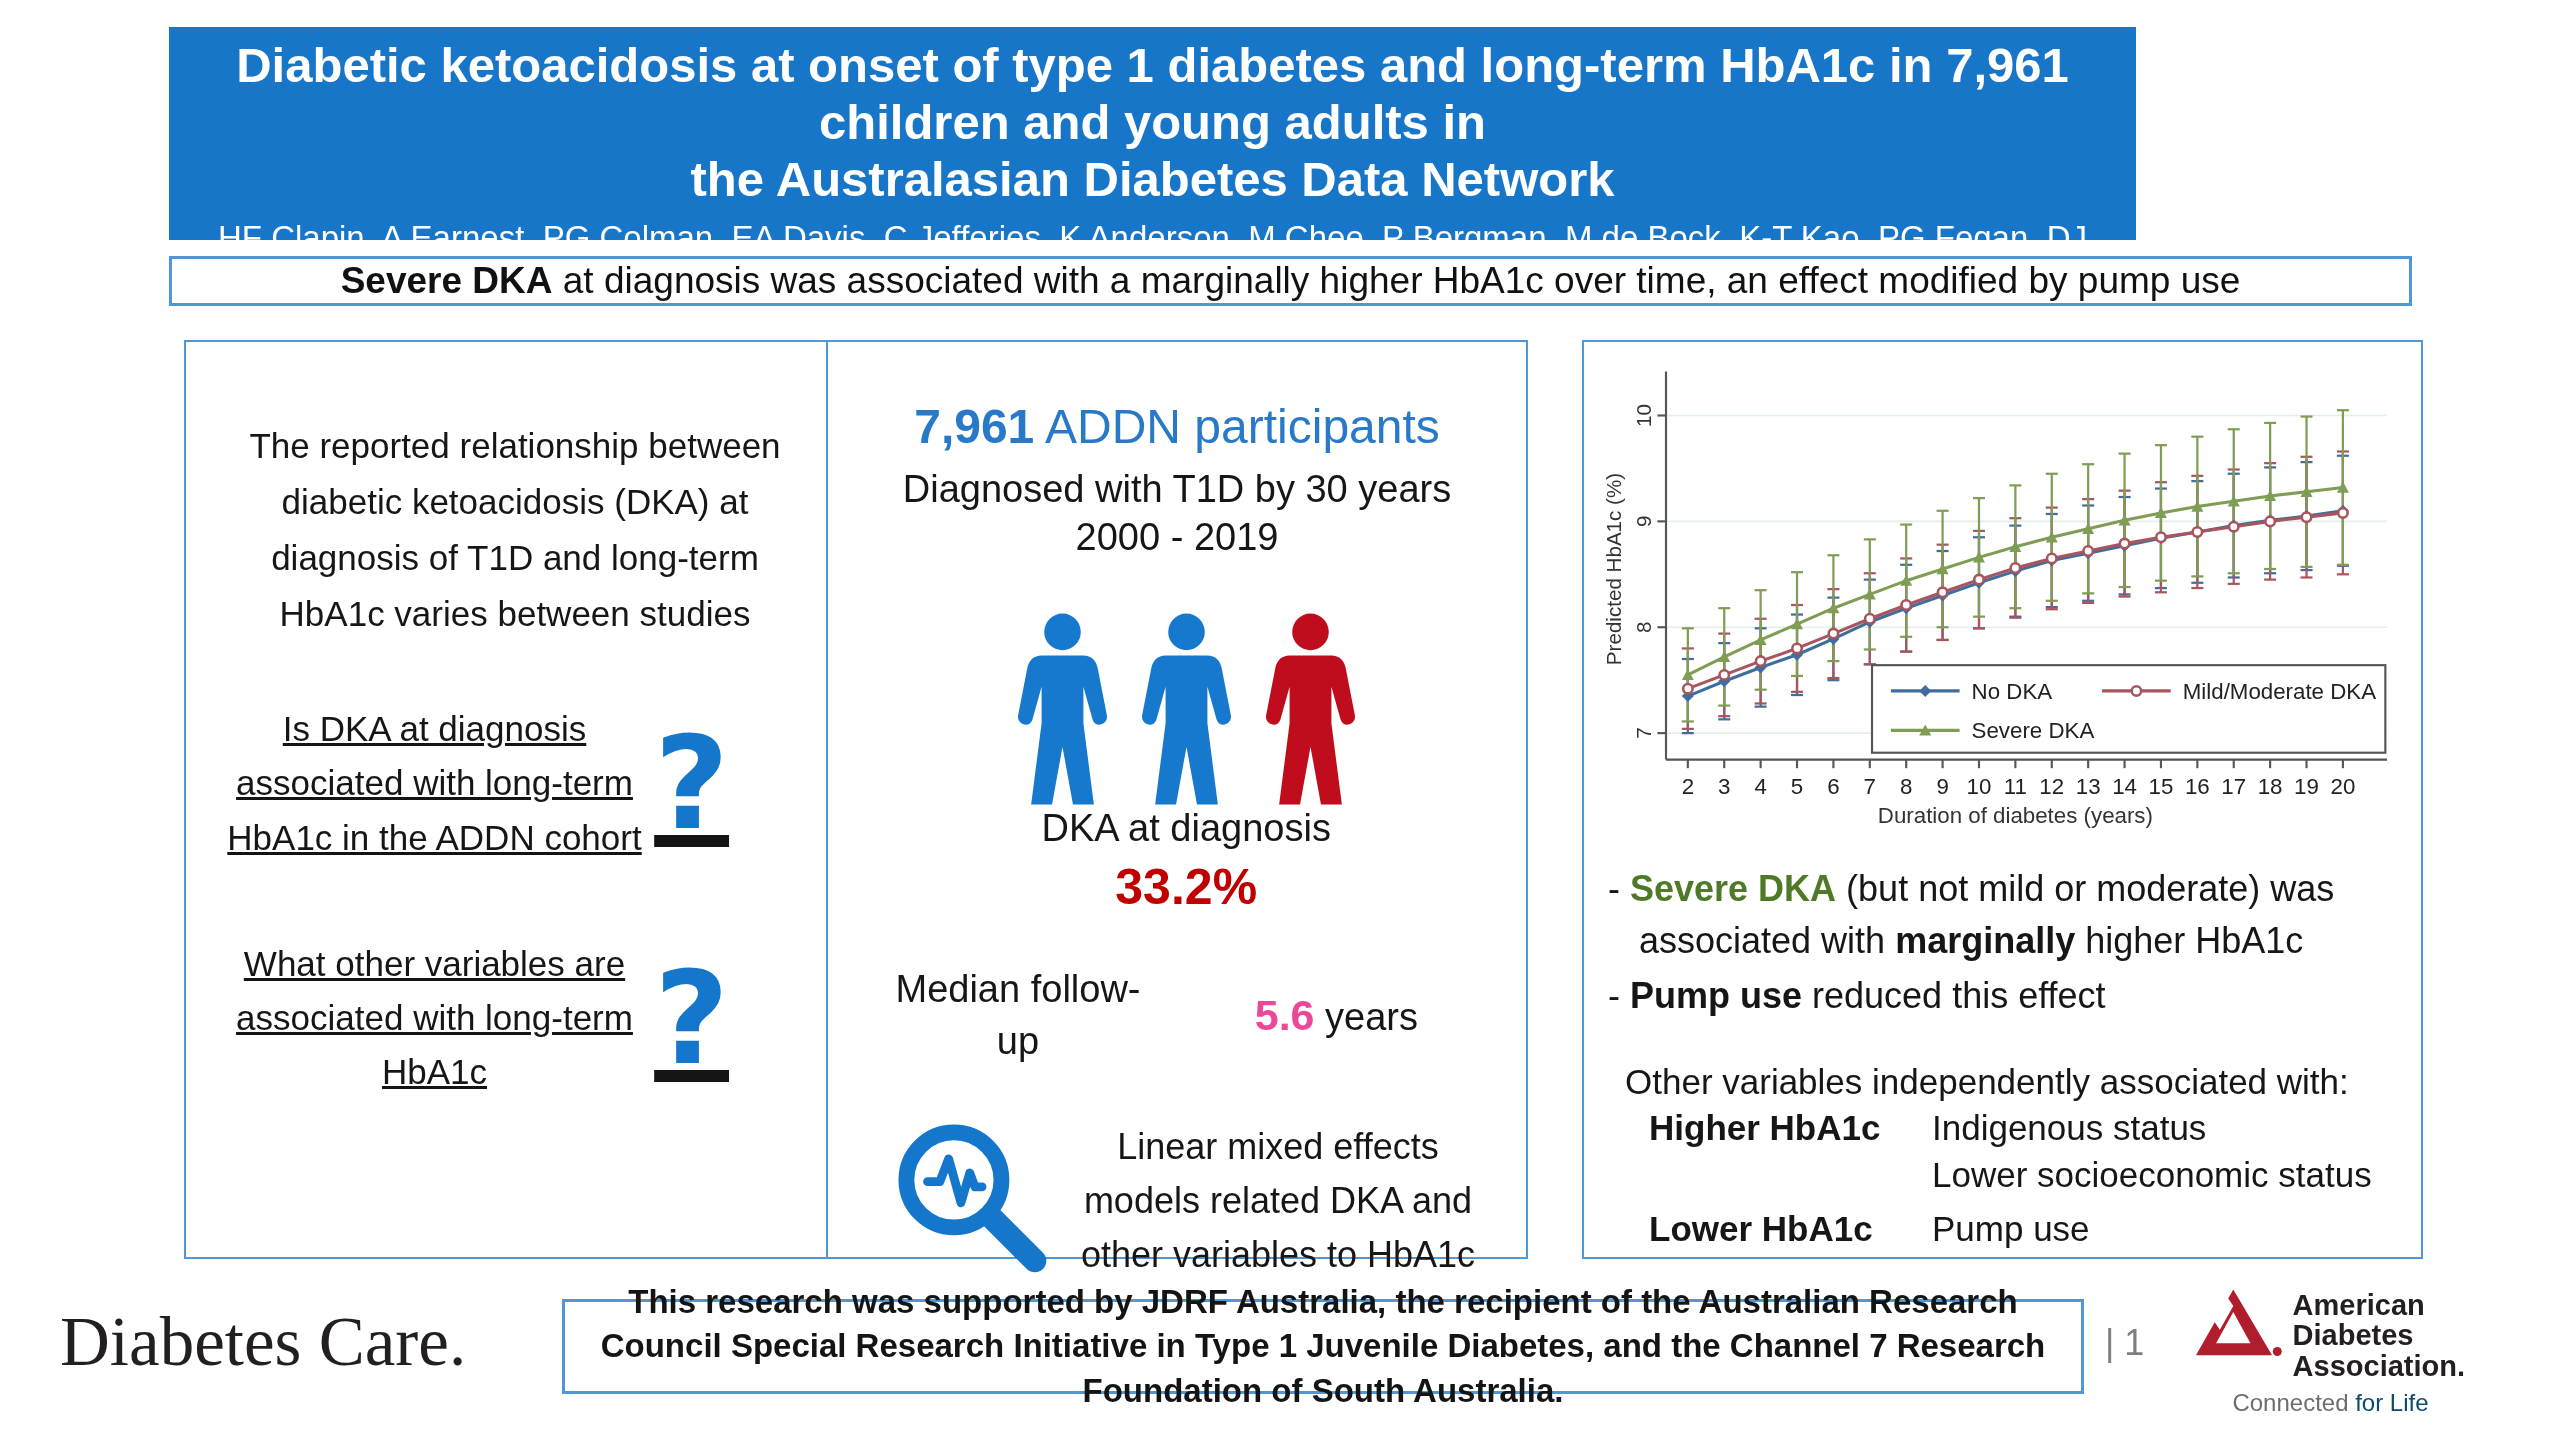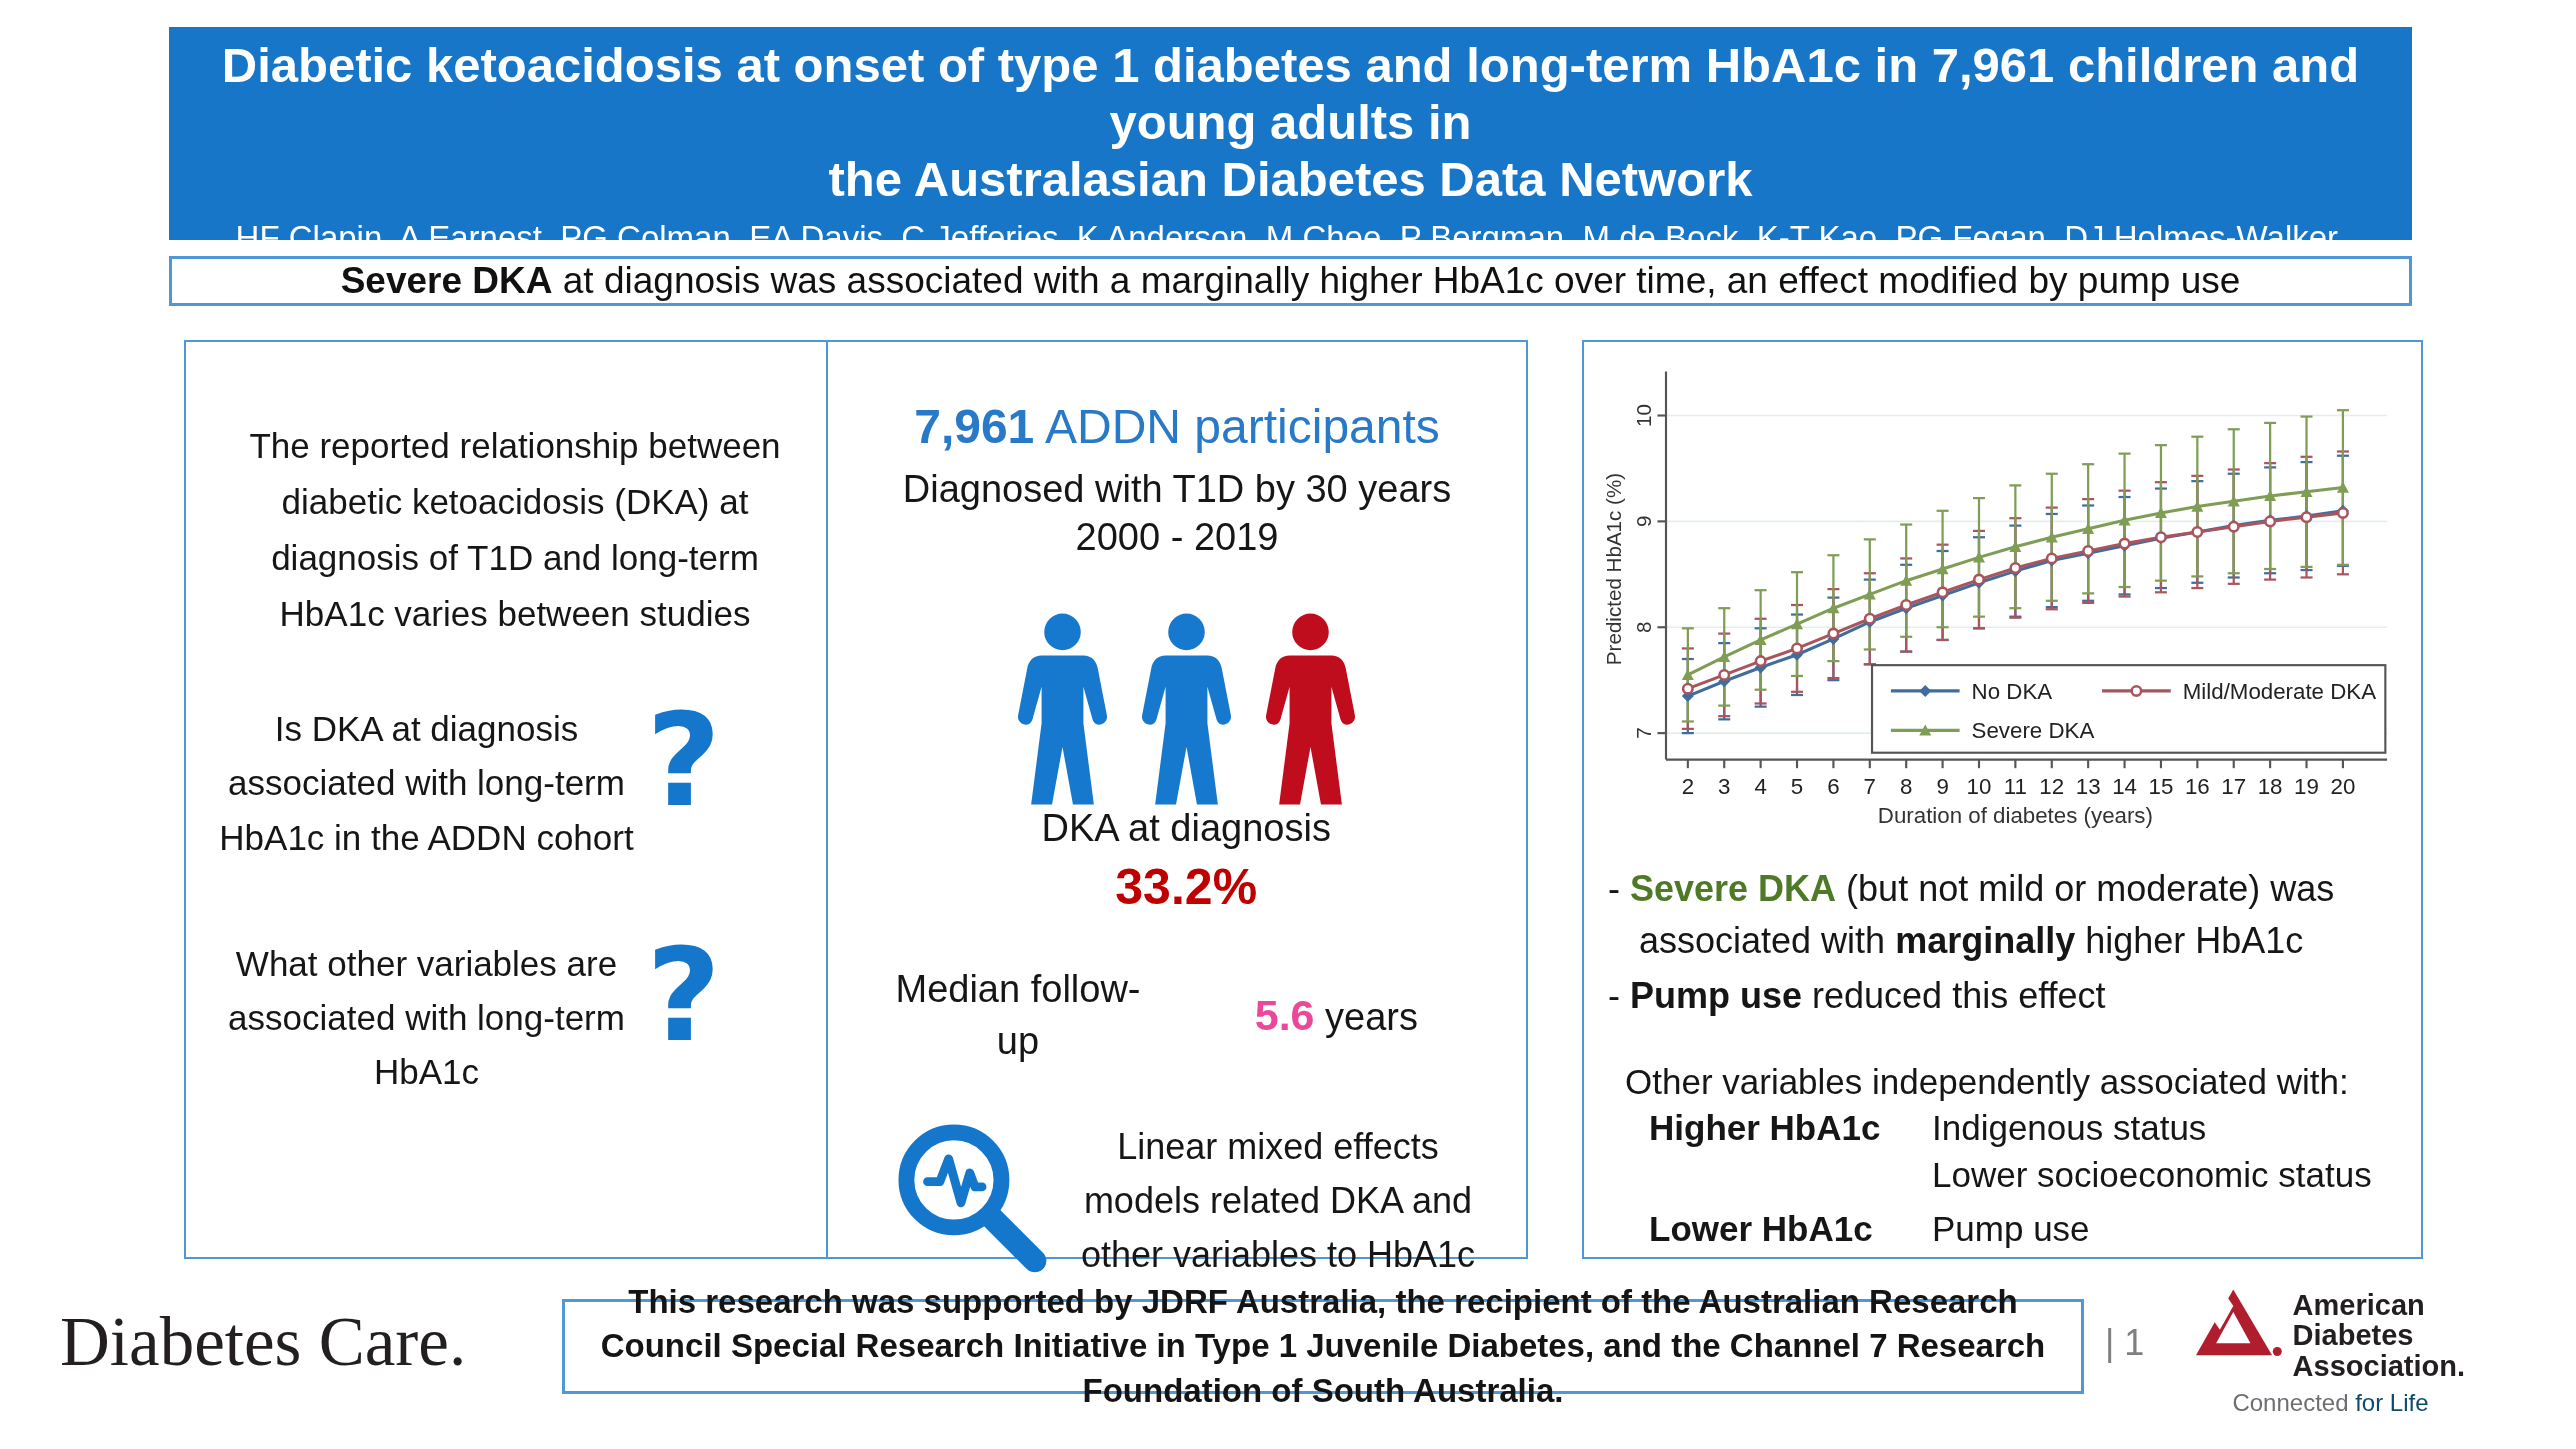--- a/index.html
+++ b/index.html
@@ -5,21 +5,21 @@
   html,body{margin:0;padding:0;}
   body{
     width:2576px;height:1449px;position:relative;overflow:hidden;
     background:#ffffff;color:#141414;
     font-family:"Liberation Sans", sans-serif;
   }
   .abs{position:absolute;}
 
   
   .header{
-    left:169px;top:27px;width:2243px;height:213px;
+    left:169px;top:27px;width:1967px;height:213px;
     background:#1876c8;color:#ffffff;text-align:center;box-sizing:border-box;
   }
   .header .title{font-size:49px;font-weight:bold;line-height:1.16;margin-top:10.3px;}
   .header .authors{font-size:33px;line-height:1.32;margin-top:8.6px;}
 
   
   .keyline{
     left:169px;top:256px;width:2243px;height:50px;
     border:3.4px solid #4f97d6;box-sizing:border-box;background:#fff;
     display:flex;align-items:center;justify-content:center;
@@ -30,21 +30,21 @@
   .panel{
     position:absolute;top:340px;height:919px;background:#fff;
     border:2.6px solid #4f97d6;box-sizing:border-box;
   }
   .panel-left{left:184px;width:662px;}
   .panel-mid{left:826px;width:702px;}
   .panel-right{left:1582px;width:841px;}
 
   
   .lp-intro{margin:76px 33px 0;font-size:35px;line-height:1.6;text-align:center;color:#161616;}
-  .lp-q{display:flex;align-items:flex-start;margin:60px 22px 0 26px;}
+  .lp-q{display:flex;align-items:center;margin:60px 22px 0 34px;text-decoration:underline;}
   .lp-q2{margin-top:72px;}
   .lp-q-text{flex:1;font-size:35px;line-height:1.55;text-align:center;color:#161616;max-width:429px;}
   .qmark{
     font-family:"DejaVu Sans", sans-serif;font-size:129px;font-weight:bold;
     color:#1577cb;line-height:0.9;padding:0 5.2px;
   }
 
   
   .mp-head{margin-top:57px;text-align:center;font-size:48px;color:#2879c8;}
   .mp-head .num{font-weight:bold;}

